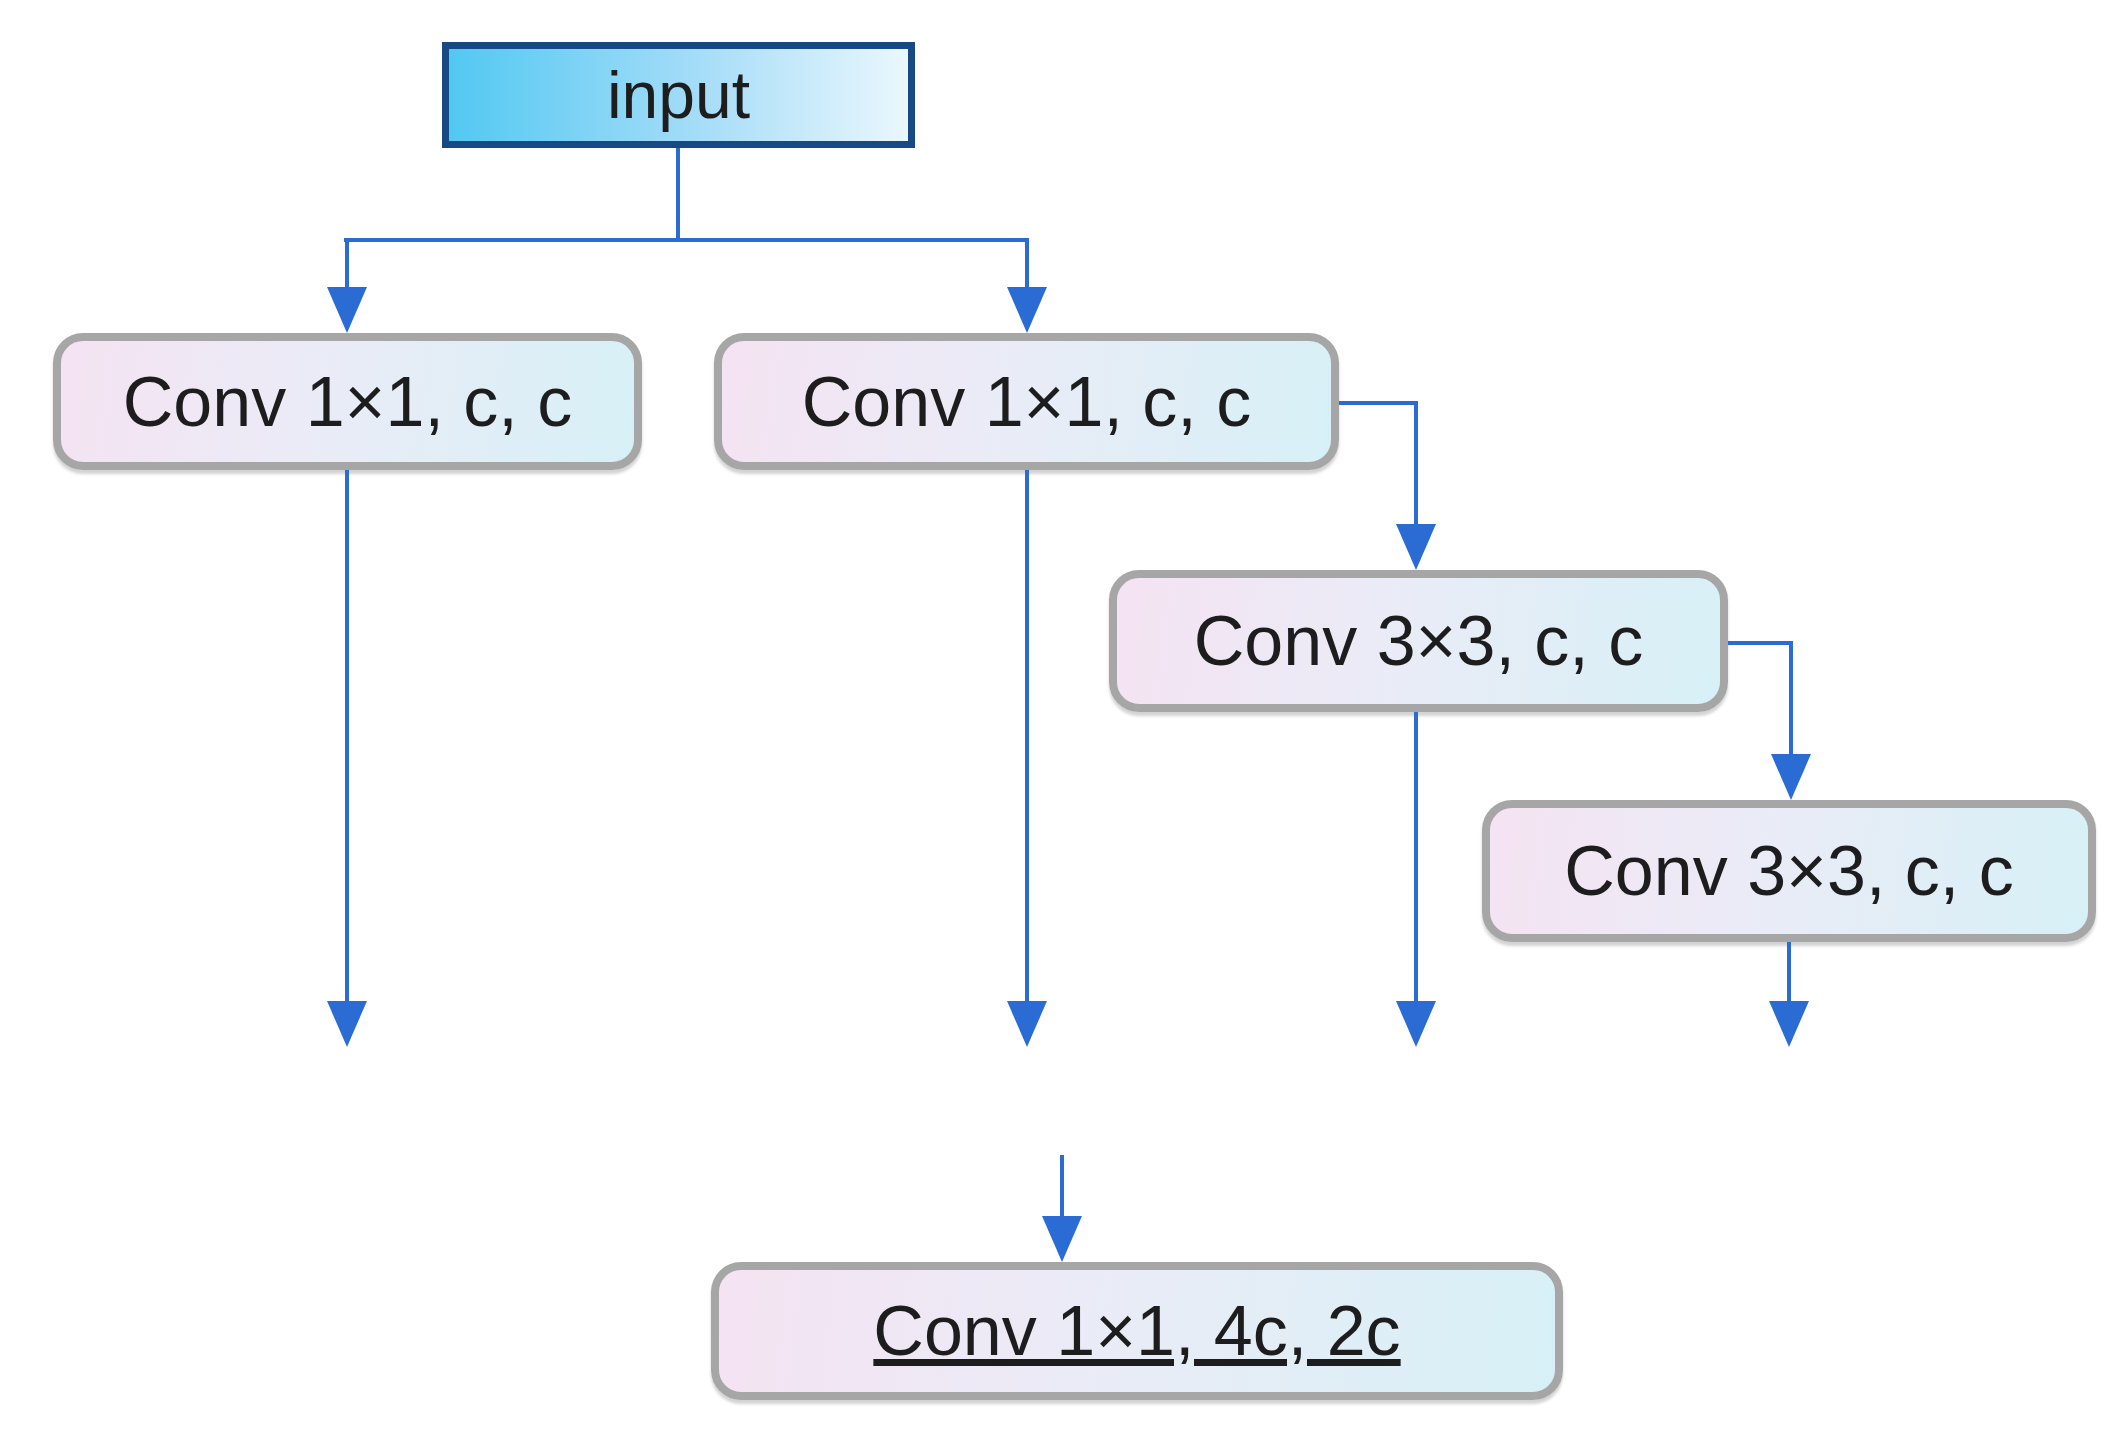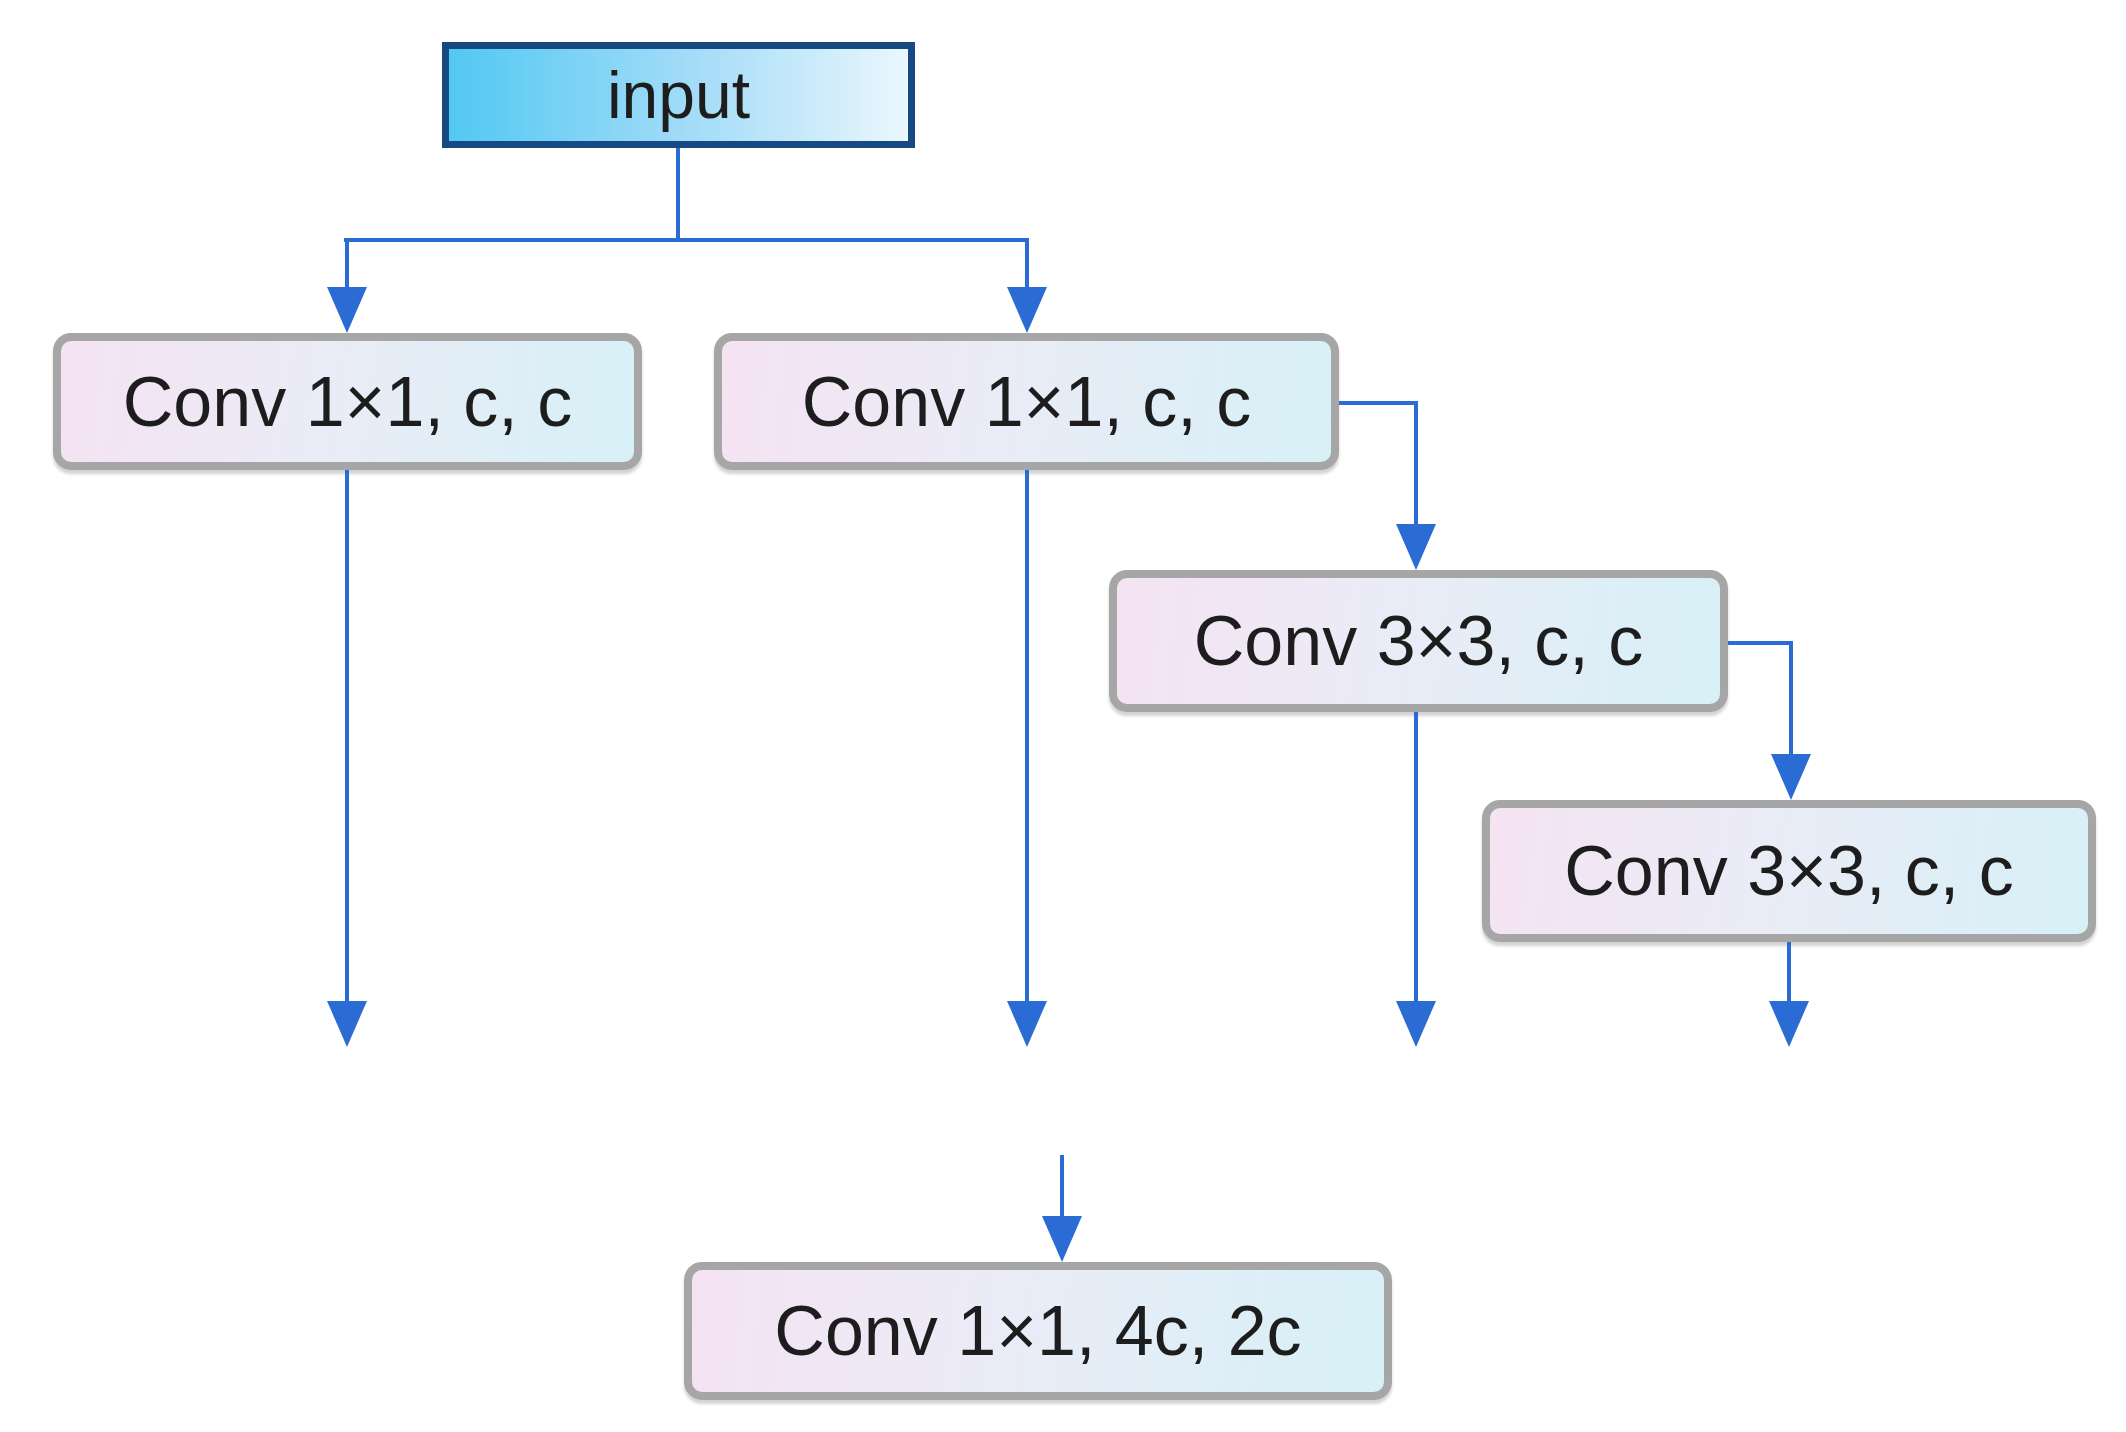--- a/index.html
+++ b/index.html
@@ -25,21 +25,21 @@
     background:linear-gradient(90deg,var(--input-cyan,#52c8f2) 0%,#a6ddf8 55%,var(--input-light,#eaf7fd) 100%);
     font-size:66px;
   }
   .node-bar{
     border:7px solid var(--node-border-blue,#174a85);
     background:linear-gradient(90deg,var(--bar-cyan,#40c6f4) 0%,var(--bar-mid,#9adbf8) 55%,var(--bar-light,#ddf1fb) 100%);
     font-size:66px;
   }
   .node-round-gray{
     border:8px solid var(--node-border-gray,#a6a6a6);
-    border-radius:18px;
+    border-radius:30px;
     background:linear-gradient(97deg,var(--node-pink,#f5e3f2) 0%,var(--node-mid,#e9ecf7) 48%,var(--node-cyan,#d7f0f6) 100%);
     font-size:70px;
     box-shadow:0 4px 3px rgba(110,110,110,0.30);
   }
   
   .vline,.hline{position:absolute;background:var(--edge-line,#2b6cd4);}
   .arrow-down{
     position:absolute;width:0;height:0;
     border-left:20px solid transparent;
     border-right:20px solid transparent;
@@ -65,21 +65,21 @@
 
   <div class="node node-round-gray" style="left:1109px;top:570px;width:619px;height:142px;">
     <span>Conv 3×3, c, c</span>
   </div>
 
   <div class="node node-round-gray" style="left:1482px;top:800px;width:614px;height:142px;">
     <span>Conv 3×3, c, c</span>
   </div>
 
 
-  <div class="node node-round-gray" style="left:684px;top:1262px;width:708px;height:138px;">
+  <div class="node node-round-gray" style="left:711px;top:1262px;width:852px;height:138px;text-decoration:underline;">
     <span>Conv 1×1, 4c, 2c</span>
   </div>
 
   <div class="vline" style="left:676px;top:148px;width:4px;height:92px;"></div>
   <div class="hline" style="left:344px;top:238px;width:685px;height:4px;"></div>
 
   <div class="vline" style="left:345px;top:238px;width:4px;height:52px;"></div>
   <div class="arrow-down" style="left:327px;top:287px;"></div>
 
   <div class="vline" style="left:1025px;top:238px;width:4px;height:52px;"></div>

